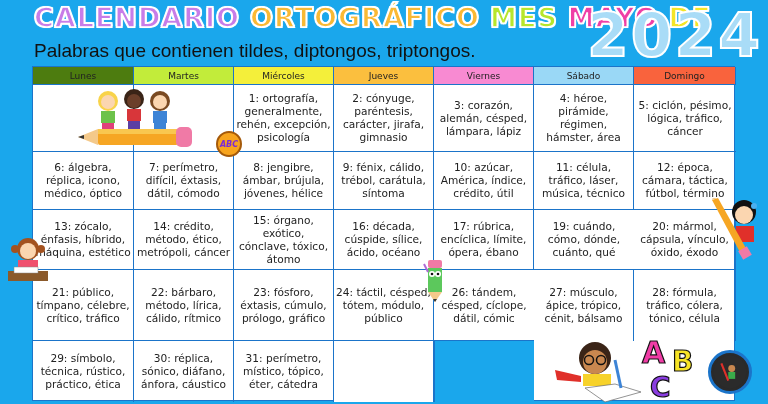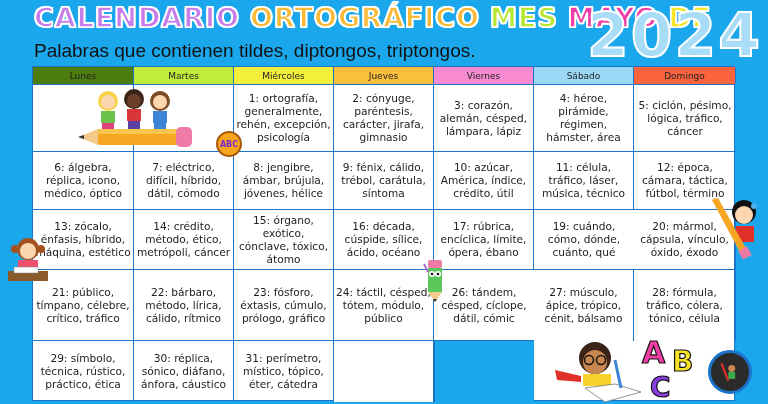--- a/index.html
+++ b/index.html
@@ -61,21 +61,21 @@
   .cell.row5 { border-bottom: none; }
   .cell-text { display: block; }
 
   
   .deco { position: absolute; pointer-events: none; }
   .kids { left: 76px; top: 87px; width: 120px; height: 62px; }
   .abc-badge {
     left: 216px; top: 131px; width: 26px; height: 26px; border-radius: 50%;
     background: #f7a41d; border: 2px solid #a55a0a;
     display: flex; align-items: center; justify-content: center;
-    font-size: 8px; font-weight: bold; color: #7b2bd6;
+    font-size: 8px; font-weight: bold; color: #7b2bd6; font-style: italic;
   }
   .girl-left { left: 6px; top: 235px; width: 44px; height: 52px; }
   .girl-right { left: 708px; top: 198px; width: 58px; height: 62px; }
   .pencil-mid { left: 422px; top: 258px; width: 26px; height: 44px; }
   .boy-reading { left: 545px; top: 340px; width: 110px; height: 64px; }
   .abc-letters { left: 640px; top: 335px; width: 62px; height: 66px; }
   .logo {
     left: 708px; top: 350px; width: 44px; height: 44px; border-radius: 50%;
     background: #2a2a2a; border: 3px solid #1b74c9;
   }
@@ -122,21 +122,21 @@
       <span class="cell-text">4: héroe, pirámide, régimen, hámster, área</span>
     </div>
   <div class="cell col7">
       <span class="cell-text">5: ciclón, pésimo, lógica, tráfico, cáncer</span>
     </div>
 
   <div class="cell">
       <span class="cell-text">6: álgebra, réplica, icono, médico, óptico</span>
     </div>
   <div class="cell">
-      <span class="cell-text">7: eléctrico, difícil, híbrido, dátil, cómodo</span>
+      <span class="cell-text">7: perímetro, difícil, éxtasis, dátil, cómodo</span>
     </div>
   <div class="cell">
       <span class="cell-text">8: jengibre, ámbar, brújula, jóvenes, hélice</span>
     </div>
   <div class="cell">
       <span class="cell-text">9: fénix, cálido, trébol, carátula, síntoma</span>
     </div>
   <div class="cell">
       <span class="cell-text">10: azúcar, América, índice, crédito, útil</span>
     </div>

